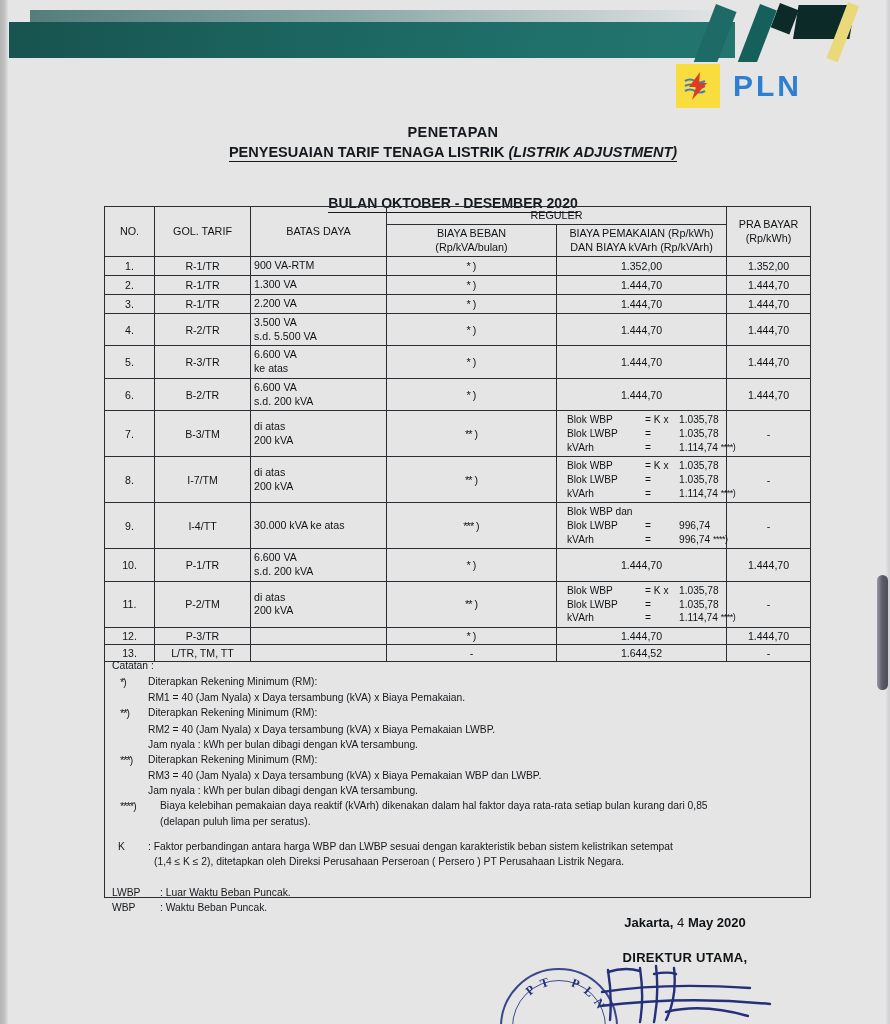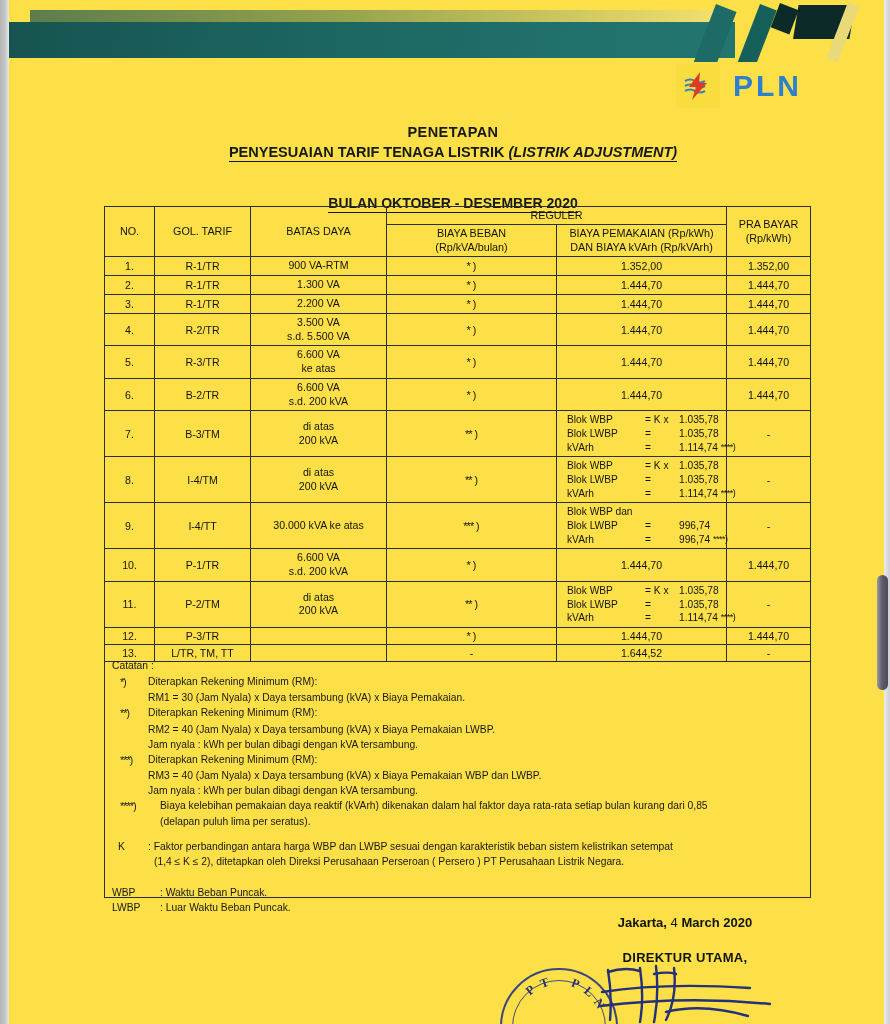--- a/index.html
+++ b/index.html
@@ -5,21 +5,21 @@
   * { box-sizing: border-box; margin: 0; padding: 0; }
   html, body {
     width: 890px; height: 1024px;
     background: #c9c9c9;
     font-family: "Liberation Sans", sans-serif;
     overflow: hidden;
   }
   #page {
     position: relative;
     width: 890px; height: 1024px;
-    background: #fde047;
+    background: #e5e5e5;
     overflow: hidden;
   }
   
   .edge-left {
     position: absolute; left: 0; top: 0;
     width: 9px; height: 1024px;
     background: linear-gradient(to right,#b4b4b4 0%, #c3c3c3 55%, #e9eaea 100%);
     z-index: 30;
   }
   .edge-right {
@@ -108,21 +108,21 @@
   table.main { border-collapse: collapse; width: 707px; table-layout: fixed; font-size: 10.6px; color: #101316; }
   table.main td, table.main th {
     border: 1px solid #2a2d31;
     padding: 2px 3px;
     vertical-align: middle;
     font-weight: normal;
   }
   table.main th { font-size: 10.8px; text-align: center; line-height: 1.25; }
   .c-no { width: 50px; text-align: center; }
   .c-gol { width: 96px; text-align: center; }
-  .c-bd { width: 136px; text-align: center; line-height: 1.3; }
+  .c-bd { width: 136px; line-height: 1.3; }
   .c-bb { width: 121px; text-align: center; }
   .c-bp { width: 220px; text-align: center; margin-top: 20px; }
   .c-pra { width: 84px; text-align: center; }
   .rowh { height: 17px; }
   .row2 { height: 32px; }
   .row3 { height: 43px; }
   .blk-det { display: grid; grid-template-columns: 78px 34px auto; font-size: 10.2px;
              text-align: left; padding-left: 7px; line-height: 1.34; }
   .blk-det span { white-space: nowrap; }
   .sup { font-size: 9px; vertical-align: top; letter-spacing: -0.5px; }
@@ -356,21 +356,21 @@
             </td>
             <td class="c-pra">
               <div>-</div>
             </td>
           </tr>
           <tr class="row3">
             <td class="c-no">
               <div>8.</div>
             </td>
             <td class="c-gol">
-              <div>I-4/TM</div>
+              <div>I-7/TM</div>
             </td>
             <td class="c-bd">
               <div>di atas</div>
               <div>200 kVA</div>
             </td>
             <td class="c-bb"><span class="star">**</span> )</td>
             <td class="c-bp">
               <div class="blk-det">
                 <span>Blok WBP</span>
                 <span>= K x</span>
@@ -499,21 +499,21 @@
 
   <div class="notes-box"></div>
   <div class="notes" id="notes">
       <div class="n-title">Catatan :</div>
       <div class="n-item">
         <div class="n-mark"><span class="star">*</span>)</div>
         <div class="n-body">Diterapkan Rekening Minimum (RM):</div>
       </div>
       <div class="n-item">
         <div class="n-mark"></div>
-        <div class="n-body">RM1 = 30 (Jam Nyala) x Daya tersambung (kVA) x Biaya Pemakaian.</div>
+        <div class="n-body">RM1 = 40 (Jam Nyala) x Daya tersambung (kVA) x Biaya Pemakaian.</div>
       </div>
       <div class="n-item">
         <div class="n-mark"><span class="star">**</span>)</div>
         <div class="n-body">Diterapkan Rekening Minimum (RM):</div>
       </div>
       <div class="n-item">
         <div class="n-mark"></div>
         <div class="n-body">RM2 = 40 (Jam Nyala) x Daya tersambung (kVA) x Biaya Pemakaian LWBP.</div>
       </div>
       <div class="n-item">
@@ -542,34 +542,34 @@
       </div>
       <div class="n-k">
         <div class="k-l">K</div>
         <div style="flex: 1 1 0%;">
           <div style="text-align: justify;">: Faktor  perbandingan  antara  harga  WBP  dan  LWBP  sesuai  dengan  karakteristik  beban  sistem  kelistrikan  setempat</div>
           <div style="padding-left: 6px; text-align: justify;">(1,4 ≤ K ≤ 2),  ditetapkan  oleh  Direksi  Perusahaan  Perseroan  ( Persero ) PT Perusahaan Listrik Negara.</div>
         </div>
       </div>
       <div style="height: 16px;"></div>
       <div class="abbr">
+        <div class="a-l">LWBP</div>
+        <div>: Luar Waktu Beban Puncak.</div>
+      </div>
+      <div class="abbr">
         <div class="a-l">WBP</div>
         <div>: Waktu Beban Puncak.</div>
-      </div>
-      <div class="abbr">
-        <div class="a-l">LWBP</div>
-        <div>: Luar Waktu Beban Puncak.</div>
       </div>
     </div>
 
   <div class="sig">
     <div class="sig-city">
       <span>Jakarta,</span>
       <span class="daynum">4</span>
-      <span>March 2020</span>
+      <span>May 2020</span>
     </div>
     <div class="sig-role">DIREKTUR UTAMA,</div>
   </div>
 
   <div class="stamp"></div>
   <div class="stamp-inner"></div>
   <div class="stamp-txt" id="stamptxt">
       <span style="transform: translate(-28.3204px, -36.2485px) rotate(-38deg) translate(-50%, -50%);">P</span>
       <span style="transform: translate(-14.5199px, -43.6483px) rotate(-18.4deg) translate(-50%, -50%);">T</span>
       <span style="transform: translate(16.3349px, -43.002px) rotate(20.8deg) translate(-50%, -50%);">P</span>

